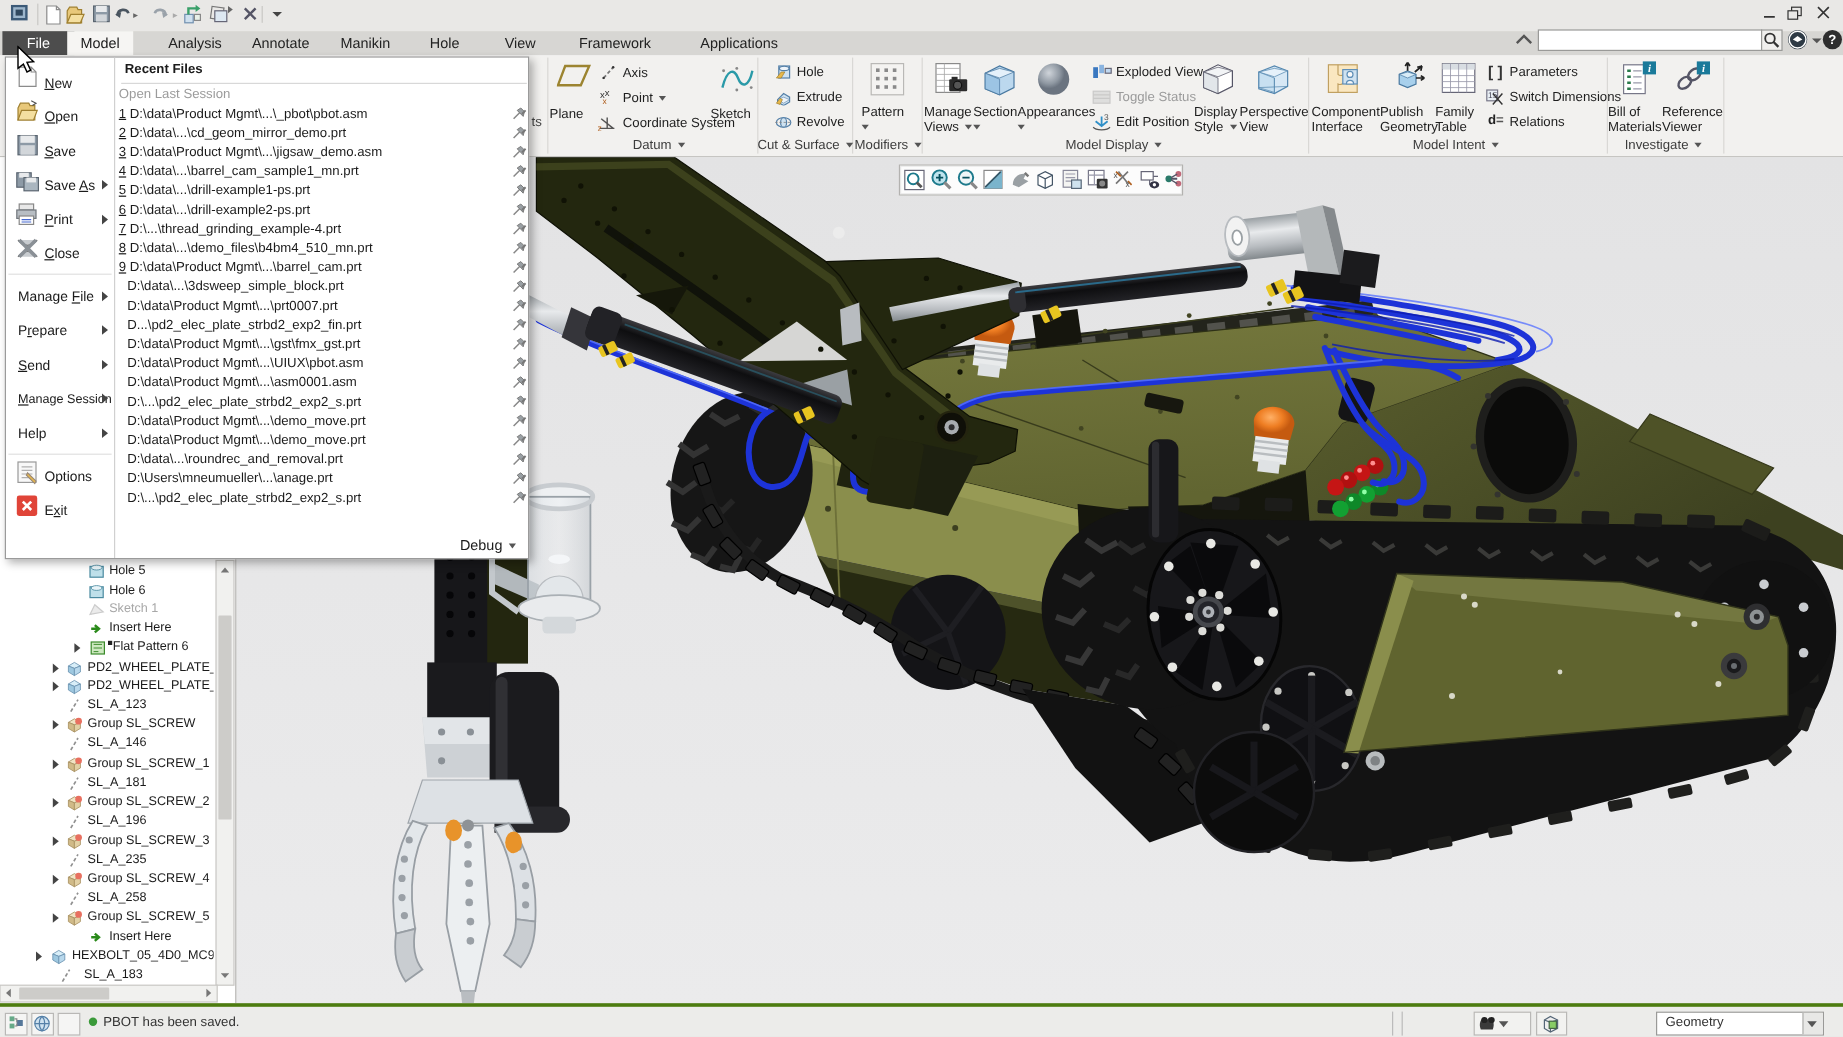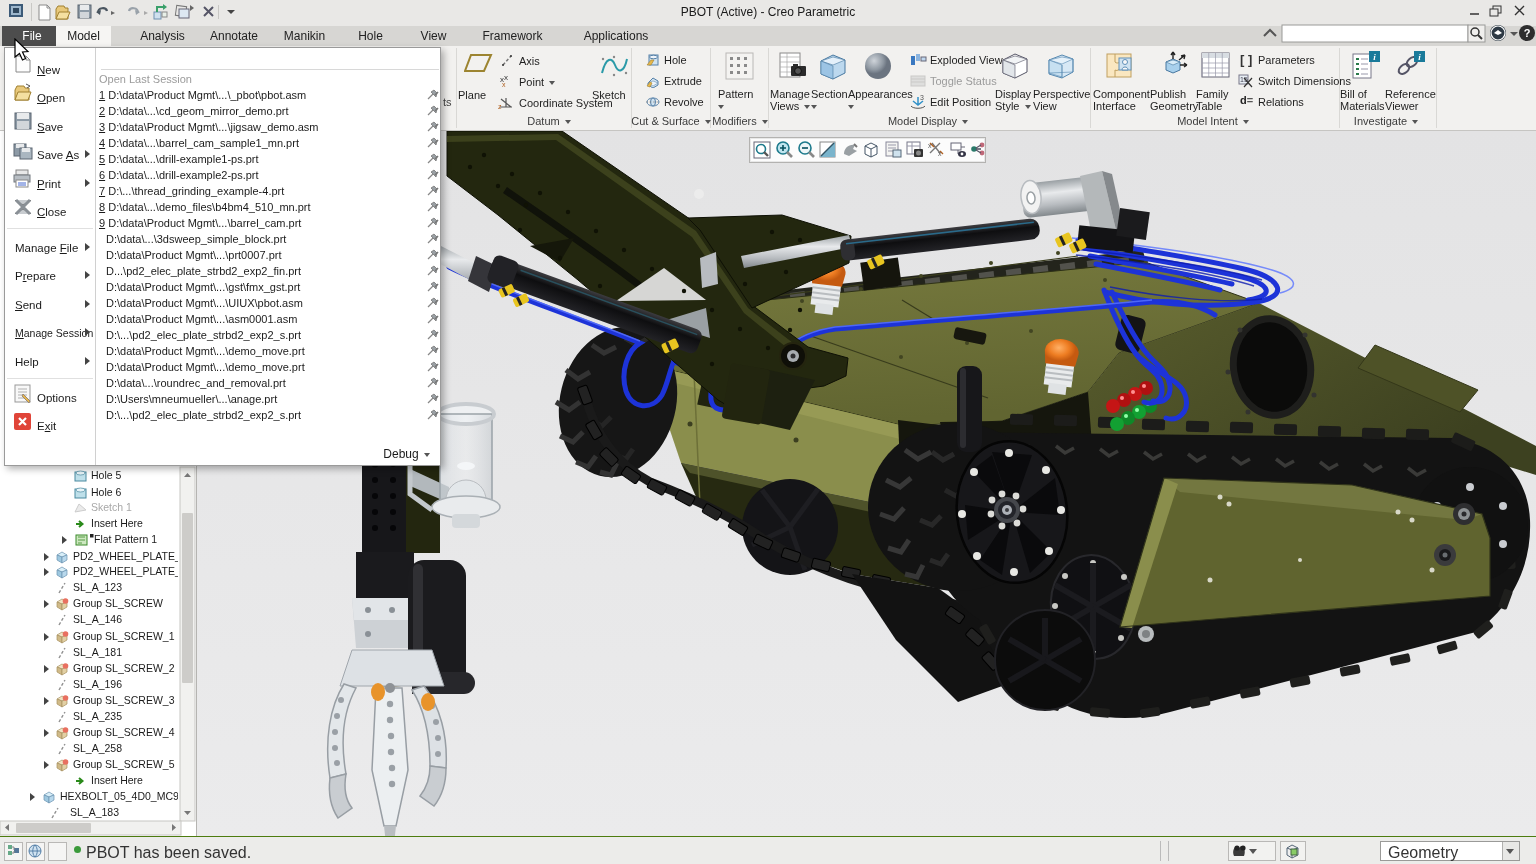--- a/index.html
+++ b/index.html
@@ -14,21 +14,21 @@
 #ribbon{position:absolute;left:0;top:46px;width:1536px;height:85px;background:#f2f1ef;border-bottom:1px solid #c6c5c2;font-size:11px;color:#1e1e1e}
 .gsep{position:absolute;top:2px;height:80px;width:1px;background:#d9d8d5}
 .glabel{position:absolute;top:69px;font-size:11px;color:#3c3c3c;text-align:center;white-space:nowrap}
 .ritem{position:absolute;white-space:nowrap;font-size:11px;color:#1e1e1e}
 .big{}
 .carrow{display:inline-block;width:0;height:0;border-left:3px solid transparent;border-right:3px solid transparent;border-top:4px solid #555;vertical-align:middle;margin-left:2px}
 #viewport{position:absolute;left:197px;top:131px;width:1339px;height:705px;background:linear-gradient(#e3e3e4,#ebebec)}
 #vtoolbar{position:absolute;left:552px;top:6px;width:237px;height:26px;background:#fcfcfc;border:1px solid #b3b2b0;box-shadow:0 0 0 1px #e8e8e8 inset}
 #tree{position:absolute;left:0;top:131px;width:197px;height:705px;background:#fff;border-right:1px solid #b5b4b1;font-size:11px;color:#1b1b1b}
 .ti{position:absolute;white-space:nowrap;overflow:hidden;font-size:10.5px}
-#statusbar{position:absolute;left:0;top:836px;width:1536px;height:28px;background:#ececea;border-top:1px solid #4d7c0f;font-size:16px;color:#333}
+#statusbar{position:absolute;left:0;top:836px;width:1536px;height:28px;background:#ececea;border-top:3px solid #4d7c0f;font-size:11px;color:#333}
 .sbtn{position:absolute;top:5px;width:19px;height:19px;background:#f5f5f4;border:1px solid #b9b8b6}
 #filemenu{position:absolute;left:4px;top:47px;width:437px;height:419px;background:#fff;border:1px solid #9a9a9a;box-shadow:3px 3px 7px rgba(0,0,0,.3);font-size:12px;color:#1b1b1b;z-index:50}
 .mi{position:absolute;left:0;width:90px;height:28px}
 .mi .txt{position:absolute;left:32px;top:7px;white-space:nowrap;font-size:11.5px}
 .mi .sub{position:absolute;left:80px;top:8px;width:0;height:0;border-top:4px solid transparent;border-bottom:4px solid transparent;border-left:5px solid #444}
 .msep{position:absolute;left:2px;width:86px;height:1px;background:#e0e0e0}
 .rf{position:absolute;left:94px;font-size:11px;color:#1b1b1b;white-space:nowrap}
 .num{text-decoration:underline}
 u{text-decoration:underline}
 </style></head>
@@ -78,21 +78,20 @@
   <g transform="translate(164,0)">
         <path d="M2 4l9 9M11 4l-9 9" stroke="#556" stroke-width="2"></path>
       </g>
   <g transform="translate(180,0)">
         <rect x="0" y="2" width="1" height="14" fill="#c9c8c5"></rect>
       </g>
   <g transform="translate(188,0)">
         <path d="M1 7l4 4 4-4z" fill="#444"></path>
       </g>
  </svg>
- <div id="title">PBOT (Active) - Creo Parametric</div>
  <svg class="abs" style="left:1468px;top:5px" width="62" height="13">
   <path d="M2 9h9" stroke="#333" stroke-width="1.5"></path>
   <g transform="translate(22,0)">
         <rect x="3" y="1" width="8" height="7" fill="none" stroke="#333"></rect>
         <rect x="0" y="4" width="8" height="7" fill="#e9e8e6" stroke="#333"></rect>
       </g>
   <g transform="translate(46,0)">
         <path d="M1 1l9 9M10 1l-9 9" stroke="#333" stroke-width="1.4"></path>
       </g>
  </svg>
@@ -913,21 +912,21 @@
           <path d="M6 8l5-3M6 10l5 3" stroke="#556" stroke-width="1.2"></path>
         </g>
 </svg>
 </div>
 </div>
 <div id="tree">
 <div class="ti" style="left:91px;top:338px;width:87px">Hole 5</div>
 <div class="ti" style="left:91px;top:355px;width:87px">Hole 6</div>
 <div class="ti" style="left:91px;top:370px;width:87px;color:#a8a8a8">Sketch 1</div>
 <div class="ti" style="left:91px;top:386px;width:87px">Insert Here</div>
-<div class="ti" style="left:94px;top:402px;width:84px">Flat Pattern 1</div>
+<div class="ti" style="left:94px;top:402px;width:84px">Flat Pattern 6</div>
 <div class="ti" style="left:73px;top:419px;width:105px">PD2_WHEEL_PLATE_STAND</div>
 <div class="ti" style="left:73px;top:434px;width:105px">PD2_WHEEL_PLATE_STAND</div>
 <div class="ti" style="left:73px;top:450px;width:105px">SL_A_123</div>
 <div class="ti" style="left:73px;top:466px;width:105px">Group SL_SCREW</div>
 <div class="ti" style="left:73px;top:482px;width:105px">SL_A_146</div>
 <div class="ti" style="left:73px;top:499px;width:105px">Group SL_SCREW_1</div>
 <div class="ti" style="left:73px;top:515px;width:105px">SL_A_181</div>
 <div class="ti" style="left:73px;top:531px;width:105px">Group SL_SCREW_2</div>
 <div class="ti" style="left:73px;top:547px;width:105px">SL_A_196</div>
 <div class="ti" style="left:73px;top:563px;width:105px">Group SL_SCREW_3</div>
@@ -1097,20 +1096,21 @@
       <span class="txt" style="left:10px">Help</span>
       <span class="sub"></span>
     </div>
 <div class="msep" style="top:330px"></div>
 <div class="mi" style="top:337px">
       <span class="txt">Options</span>
     </div>
 <div class="mi" style="top:365px">
       <span class="txt">E<u>x</u>it</span>
     </div>
+<div style="position:absolute;left:94px;top:4px;width:340px;height:17px;font-size:11px;font-weight:bold;color:#1b1b1b;padding-left:5px">Recent Files</div>
 <div style="position:absolute;left:96px;top:21px;width:338px;height:1px;background:#d8d8d8"></div>
 <div class="rf" style="top:25px;color:#9b9b9b">Open Last Session</div>
 <div class="rf" style="top:41px"><span class="num">1</span> D:\data\Product Mgmt\...\_pbot\pbot.asm</div>
 <div class="rf" style="top:57px"><span class="num">2</span> D:\data\...\cd_geom_mirror_demo.prt</div>
 <div class="rf" style="top:73px"><span class="num">3</span> D:\data\Product Mgmt\...\jigsaw_demo.asm</div>
 <div class="rf" style="top:89px"><span class="num">4</span> D:\data\...\barrel_cam_sample1_mn.prt</div>
 <div class="rf" style="top:105px"><span class="num">5</span> D:\data\...\drill-example1-ps.prt</div>
 <div class="rf" style="top:121px"><span class="num">6</span> D:\data\...\drill-example2-ps.prt</div>
 <div class="rf" style="top:137px"><span class="num">7</span> D:\...\thread_grinding_example-4.prt</div>
 <div class="rf" style="top:153px"><span class="num">8</span> D:\data\...\demo_files\b4bm4_510_mn.prt</div>

